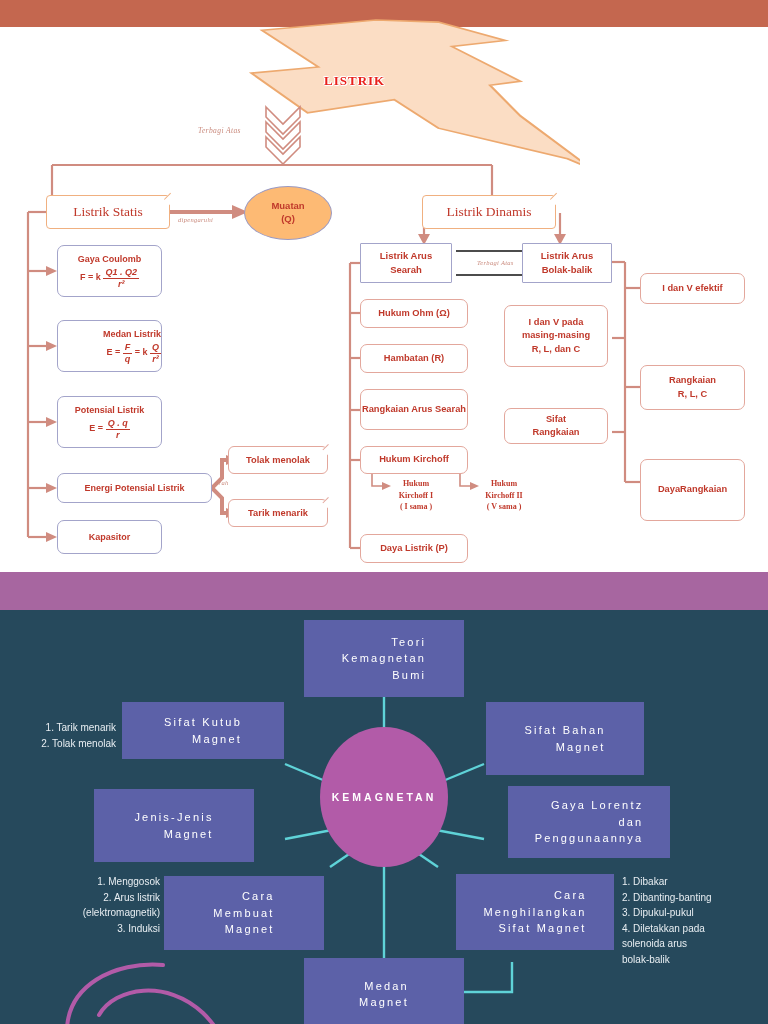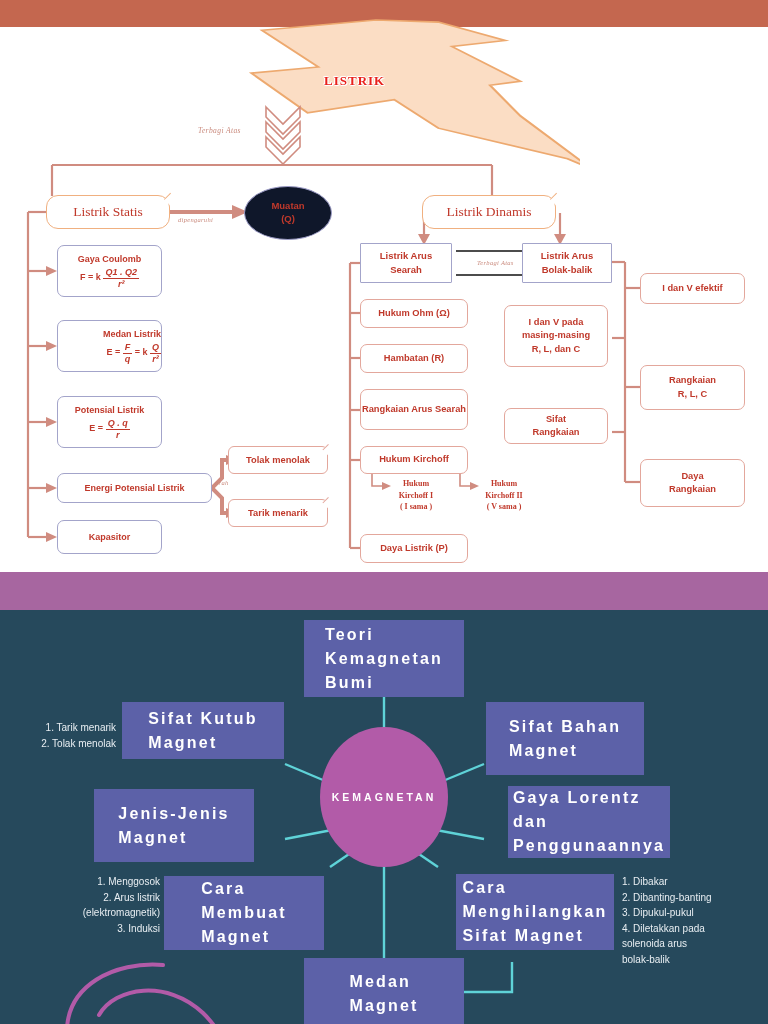--- a/index.html
+++ b/index.html
@@ -36,30 +36,30 @@
   }
 
   
   .top-lines{position:absolute;left:0;top:0;width:768px;height:572px;}
 
   
   .n{position:absolute;box-sizing:border-box;display:flex;align-items:center;justify-content:center;
      text-align:center;color:#c0392b;}
 
   .n-hdr{
-    border:1.6px solid #f0b080;background:#ffffff;border-radius:12px;
+    border:1.6px solid #f0b080;background:#ffffff;border-radius:4px;
     font-family:"Liberation Serif", serif;font-size:13.5px;color:#c0392b;
   }
   .n-hdr::after{
     content:"";position:absolute;right:-1px;top:-1px;width:9px;height:9px;
     background:#fff;border-left:1.6px solid #f0b080;border-bottom:0;
     transform:rotate(45deg) translate(4px,-4px);
   }
   .n-oval{
-    border:1.3px solid #9a9ac4;background:#0f172a;border-radius:50%;
+    border:1.3px solid #9a9ac4;background:#fdba74;border-radius:50%;
     font-size:9.5px;line-height:1.35;color:#c0392b;font-weight:600;
   }
   .n-purp{
     border:1.4px solid #a3a4ca;background:#fff;border-radius:7px;
     font-size:9px;line-height:1.4;color:#c0392b;font-weight:600;
   }
   .n-purp-sq{
     border:1.4px solid #a3a4ca;background:#fff;border-radius:1px;
     font-size:9.5px;line-height:1.45;color:#c0392b;font-weight:700;
   }
@@ -91,22 +91,22 @@
     font-family:"Liberation Serif", serif;font-size:8px;line-height:1.45;font-weight:600;
   }
 
   
   .slide-bot{position:absolute;left:0;top:572px;width:768px;height:452px;background:#26495c;overflow:hidden;}
   .bot-banner{position:absolute;left:0;top:0;width:768px;height:38px;background:#a766a0;}
   .bot-lines{position:absolute;left:0;top:0;width:768px;height:452px;}
 
   .mbox{
     position:absolute;box-sizing:border-box;background:#5c61a8;
-    display:flex;align-items:center;justify-content:center;text-align:left;
-    color:#ffffff;font-weight:bold;font-size:16px;letter-spacing:2.2px;line-height:1.5;
+    display:flex;align-items:center;justify-content:center;text-align:right;
+    color:#ffffff;font-weight:normal;font-size:11px;letter-spacing:2.2px;line-height:1.5;
   }
   .mcenter{
     position:absolute;background:#b25ba8;border-radius:50%;
     display:flex;align-items:center;justify-content:center;text-align:center;
     color:#ffffff;font-weight:bold;font-size:10.5px;letter-spacing:3px;
   }
   .note{
     position:absolute;color:#e8eef2;font-size:10px;line-height:1.55;
   }
   .note.r{text-align:right;}
@@ -335,21 +335,21 @@
       <span>Rangkaian</span>
     </div>
 
     <div class="n n-pink" style="left:640px;top:273px;width:105px;height:31px;flex-direction:column;">
       <span>I dan V efektif</span>
     </div>
     <div class="n n-pink" style="left:640px;top:365px;width:105px;height:45px;flex-direction:column;">
       <span>Rangkaian</span>
       <span>R, L, C</span>
     </div>
-    <div class="n n-pink" style="left:640px;top:459px;width:105px;height:48px;flex-direction:column;">
+    <div class="n n-pink" style="left:640px;top:459px;width:105px;height:62px;">
       <span>Daya</span>
       <span>Rangkaian</span>
     </div>
 
   </div>
 
   <div class="slide-bot">
     <div class="bot-banner"></div>
 
     <svg class="bot-lines" viewBox="0 0 768 452">

